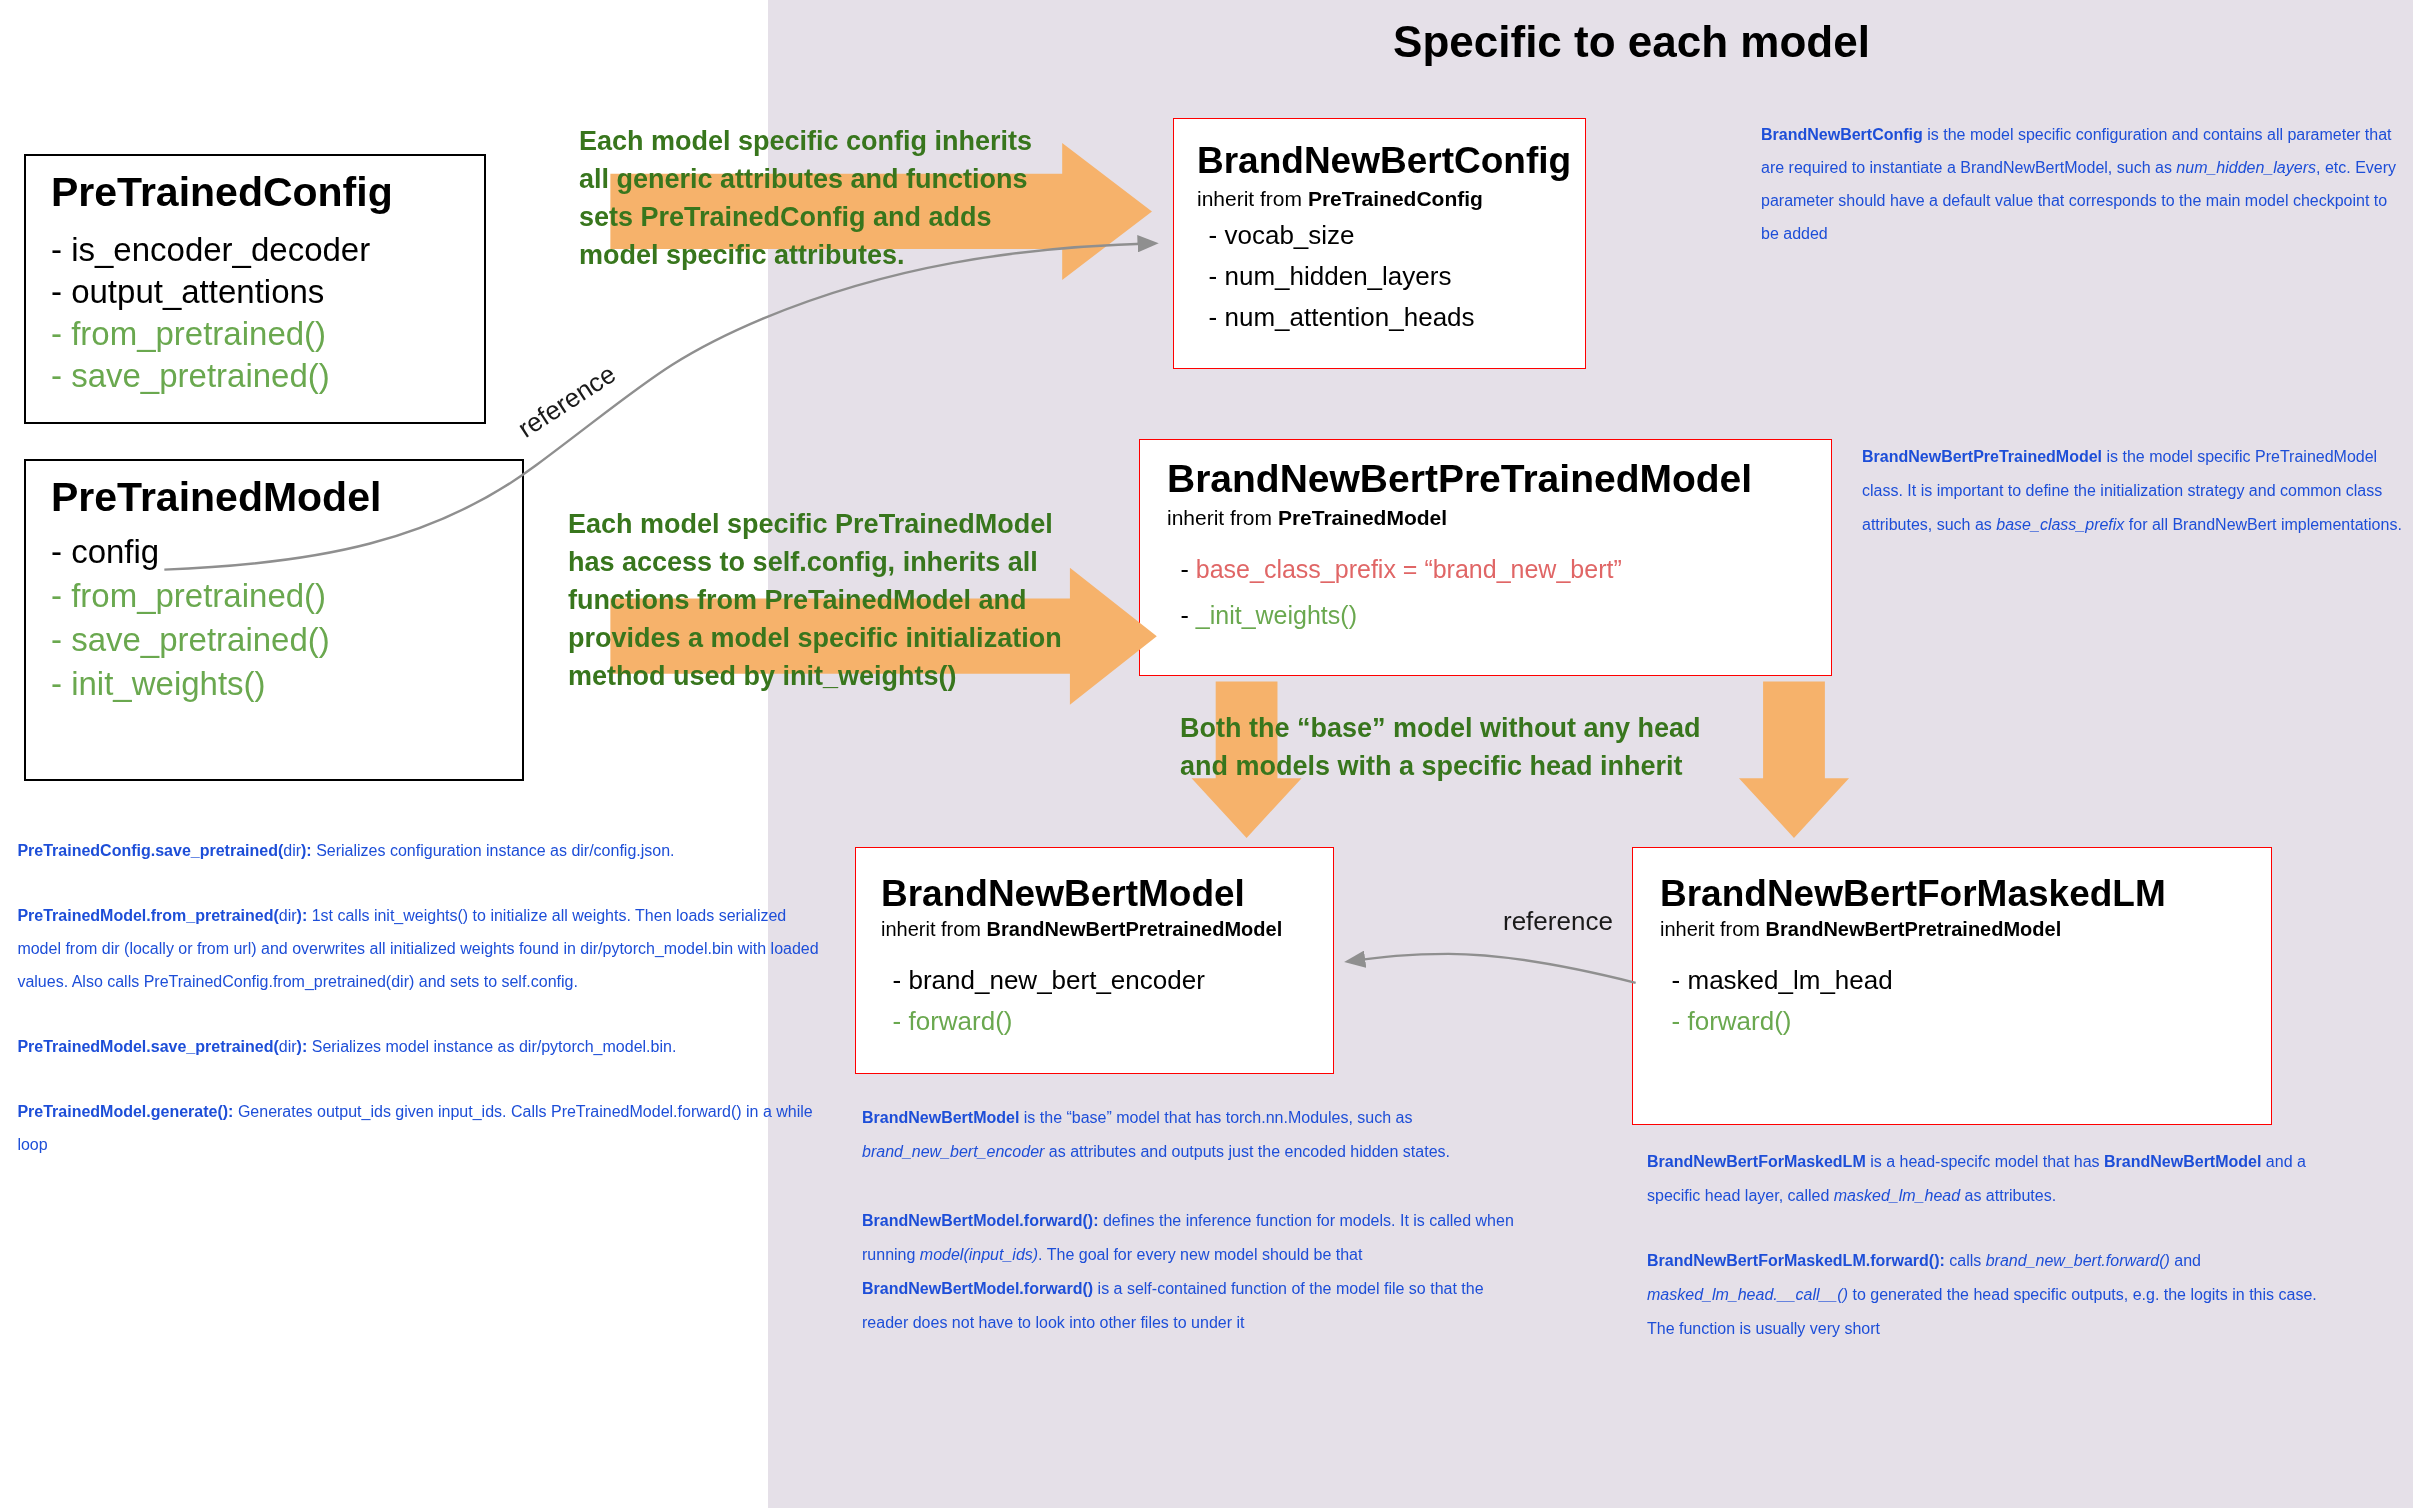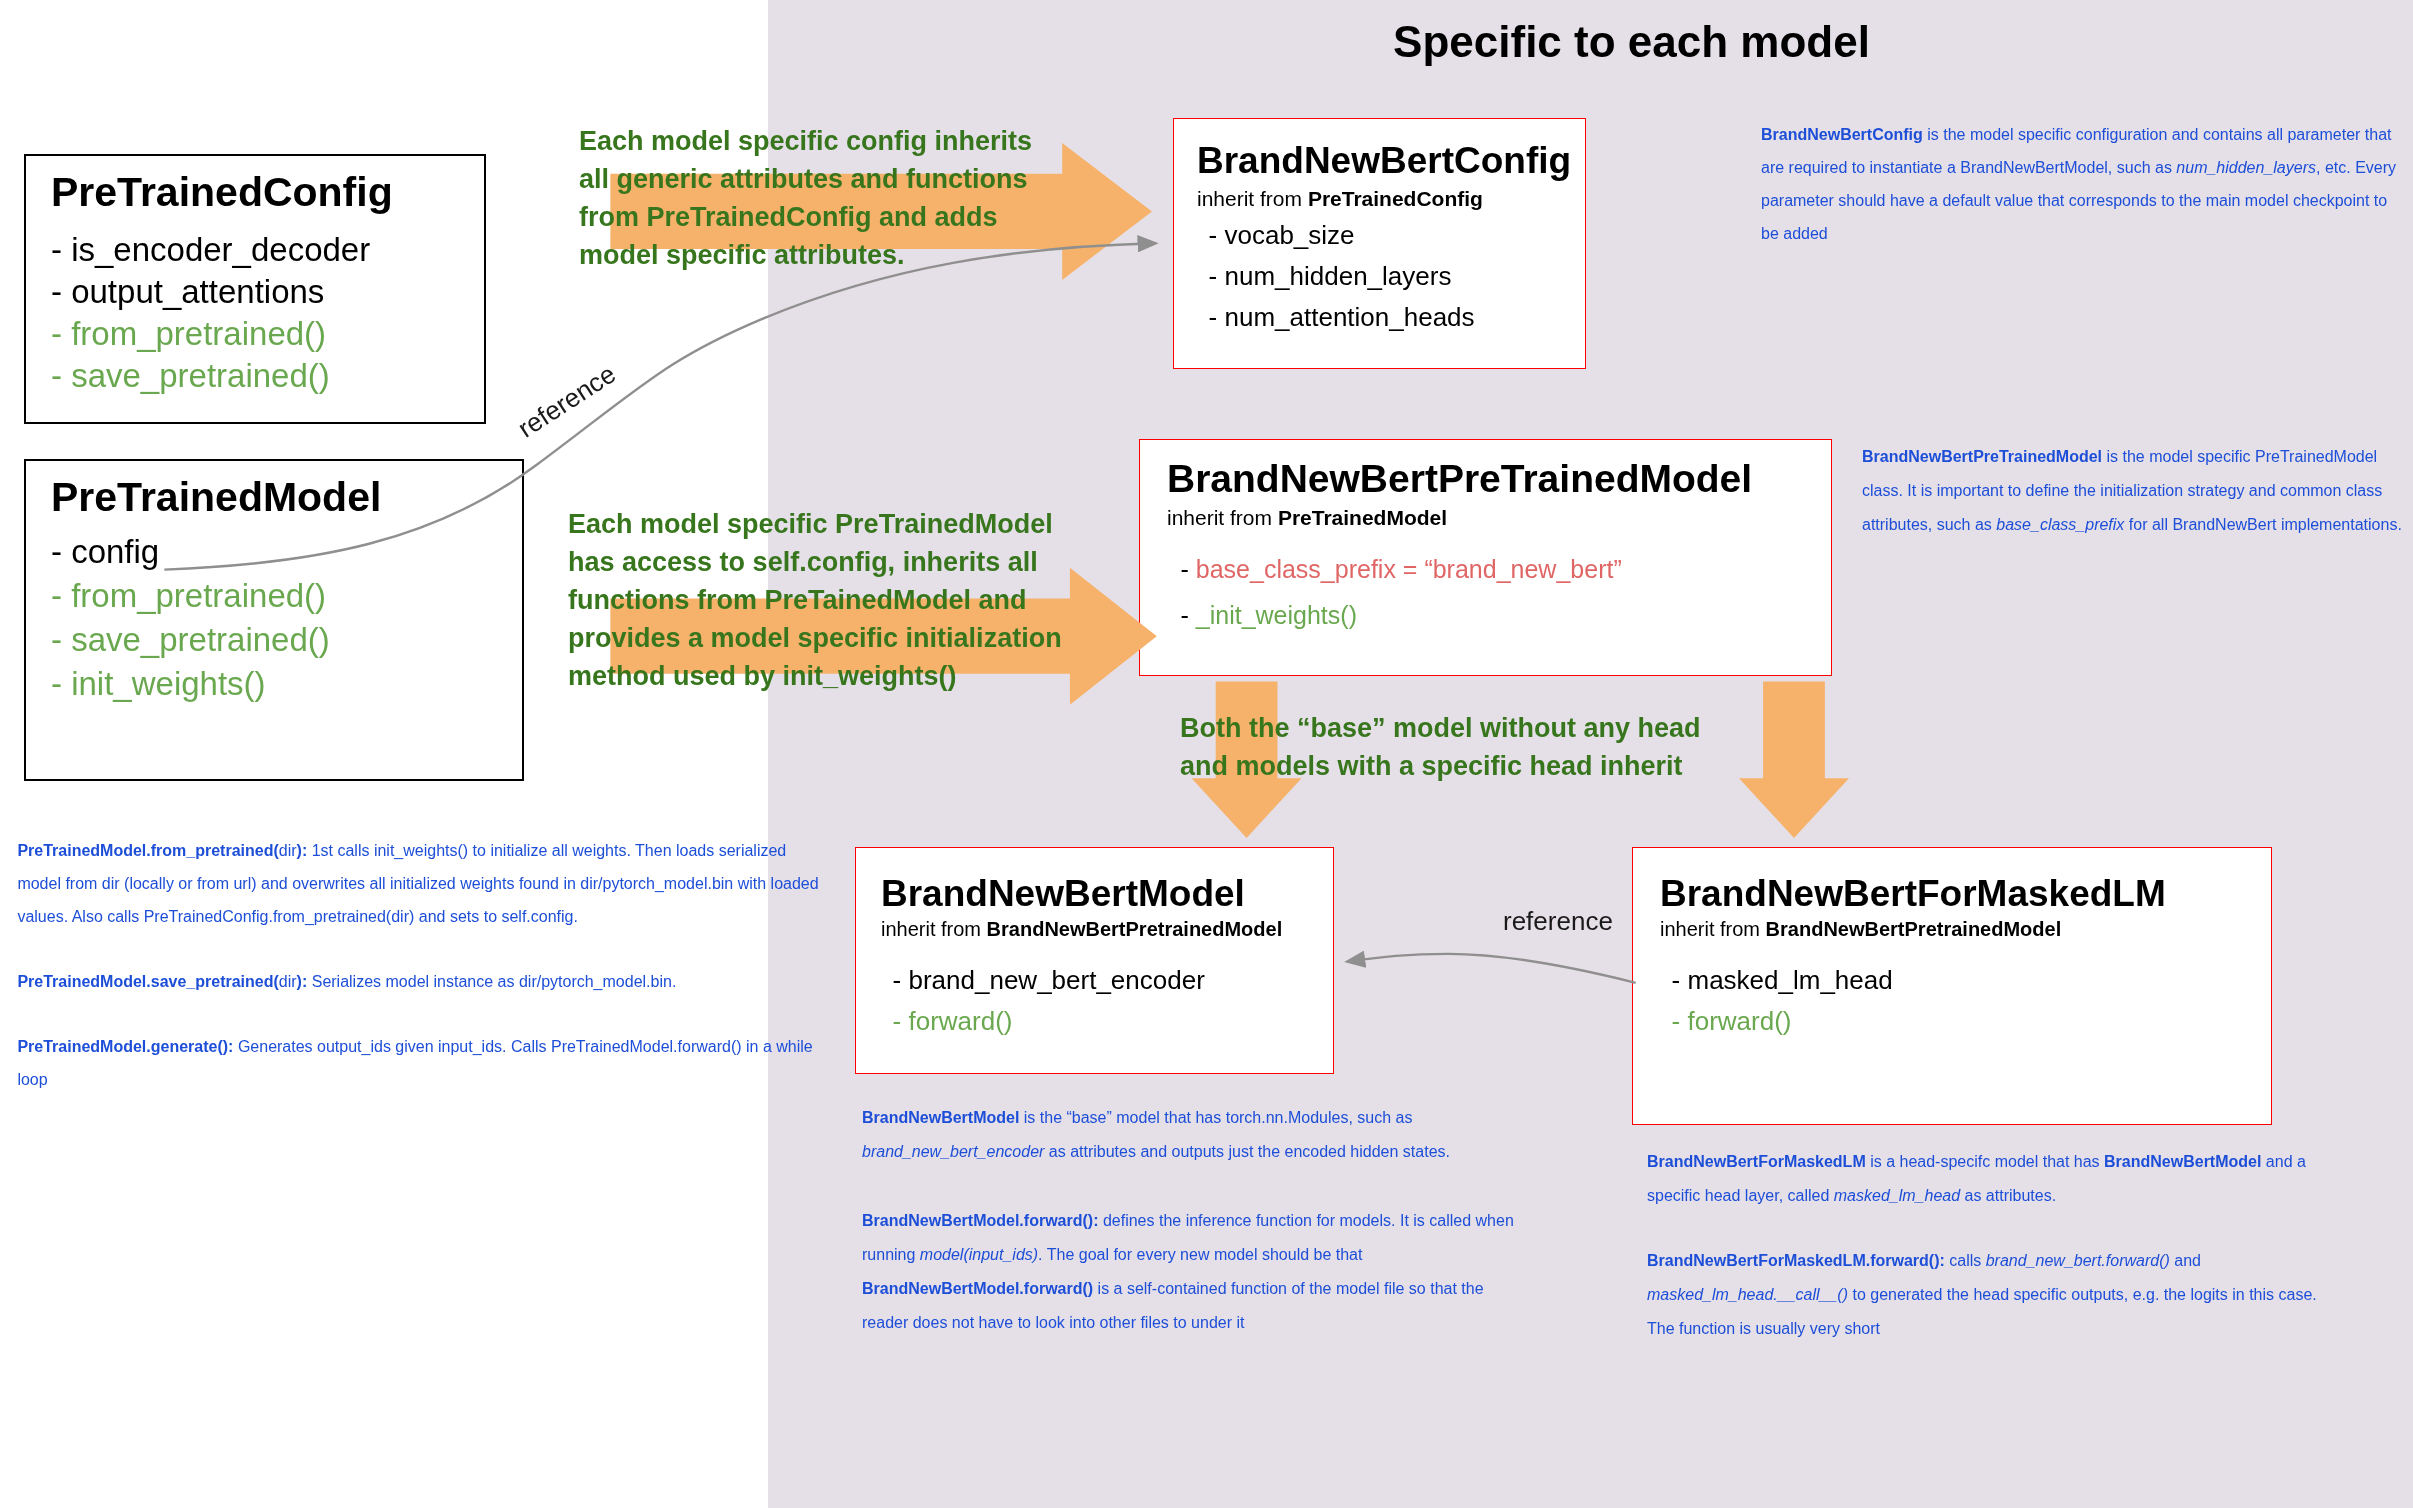--- a/index.html
+++ b/index.html
@@ -142,40 +142,43 @@
   <div class="class-box red" id="box-bnb-masked">
     <div class="bx-title">BrandNewBertForMaskedLM</div>
     <div class="bx-inherit"><span>inherit from </span><b>BrandNewBertPretrainedModel</b></div>
     <div class="item c-black">- masked_lm_head</div>
     <div class="item c-green">- forward()</div>
   </div>
 
   <div class="annotation" id="ann-config">
     <div>Each model specific config inherits</div>
     <div>all generic attributes and functions</div>
-    <div>from PreTrainedConfig and adds</div>
+    <div>sets PreTrainedConfig and adds</div>
     <div>model specific attributes.</div>
   </div>
   <div class="annotation" id="ann-model">
     <div>Each model specific PreTrainedModel</div>
     <div>has access to self.config, inherits all</div>
     <div>functions from PreTainedModel and</div>
     <div>provides a model specific initialization</div>
     <div>method used by init_weights()</div>
   </div>
   <div class="annotation" id="ann-head">
     <div>Both the “base” model without any head</div>
     <div>and models with a specific head inherit</div>
   </div>
 
   <div class="ref-label" id="ref-label-1">reference</div>
   <div class="ref-label" id="ref-label-2">reference</div>
 
   <div class="paragraphs" id="text-left-col">
     <p>
+      <b>PreTrainedConfig.save_pretrained(</b><span>dir</span><b>):</b><span> Serializes configuration instance as dir/config.json.</span>
+    </p>
+    <p>
       <b>PreTrainedModel.from_pretrained(</b><span>dir</span><b>):</b><span> 1st calls init_weights() to initialize all weights. Then loads serialized model from dir (locally or from url) and overwrites all initialized weights found in dir/pytorch_model.bin with loaded values. Also calls PreTrainedConfig.from_pretrained(dir) and sets to self.config.</span>
     </p>
     <p>
       <b>PreTrainedModel.save_pretrained(</b><span>dir</span><b>):</b><span> Serializes model instance as dir/pytorch_model.bin.</span>
     </p>
     <p>
       <b>PreTrainedModel.generate():</b><span> Generates output_ids given input_ids. Calls PreTrainedModel.forward() in a while loop</span>
     </p>
   </div>
 

